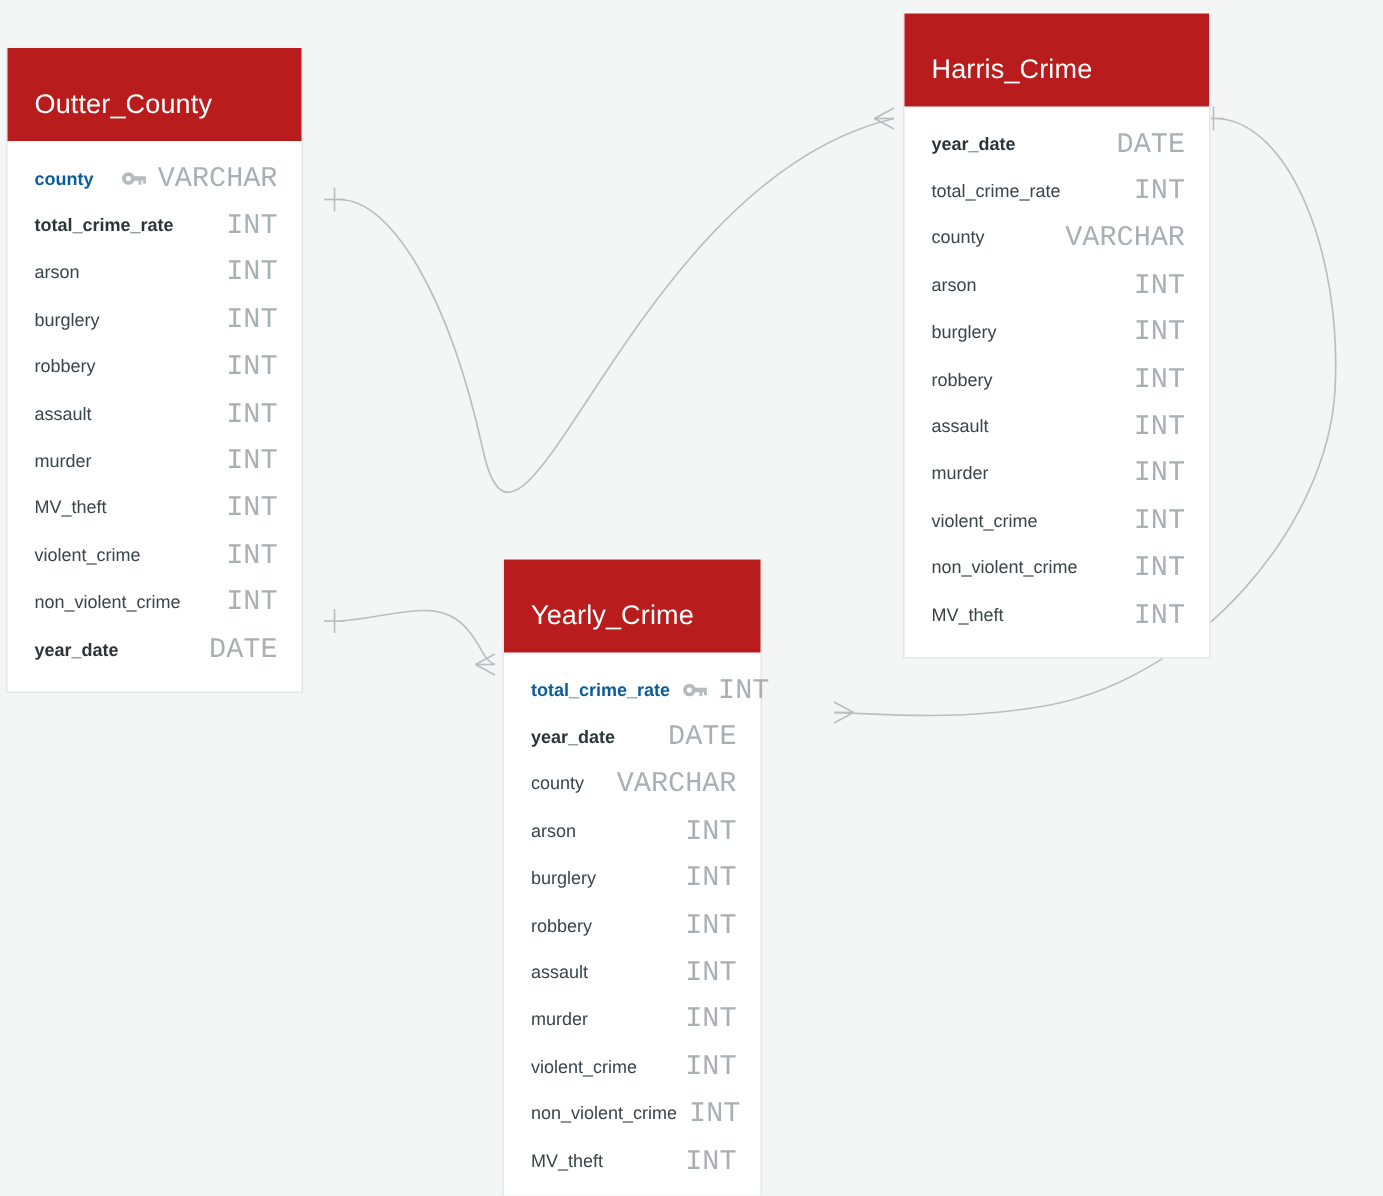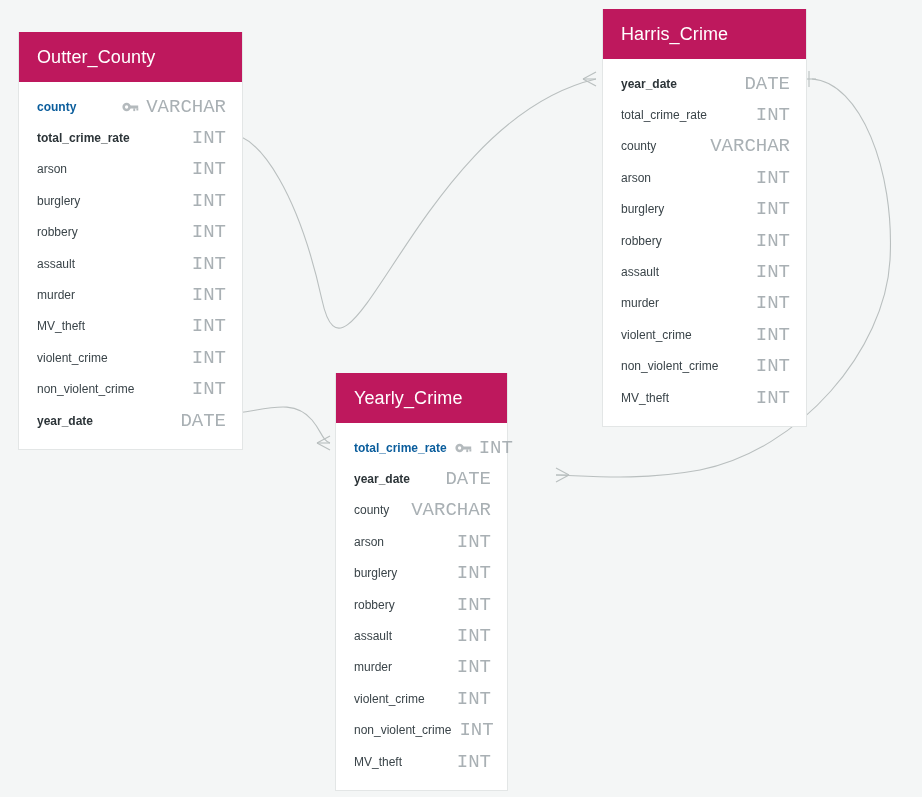--- a/index.html
+++ b/index.html
@@ -34,25 +34,25 @@
   .entity {
     position: absolute;
     background: #ffffff;
     border: 1px solid #e3e6e6;
     border-top: none;
     box-sizing: border-box;
     z-index: 2;
     box-shadow: 0 0 0 0 rgba(0,0,0,0);
   }
   .entity-header {
-    background: #be185d;
+    background: #b91c1c;
     color: #ffffff;
     font-size: 18px;
     line-height: 1;
-    padding: 16px 0 16px 18px;
+    padding: 28px 0 16px 18px;
     letter-spacing: 0.1px;
     white-space: nowrap;
   }
   .entity-body {
     padding: 9px 0 13px 0;
   }
   .attr {
     display: flex;
     align-items: center;
     height: 31.4px;
@@ -132,21 +132,21 @@
         </g>
         <g>
           <line x1="569" y1="475" x2="556" y2="468" stroke="#b9bfbf" stroke-width="1.1"></line>
           <line x1="569" y1="475" x2="556" y2="475" stroke="#b9bfbf" stroke-width="1.1"></line>
           <line x1="569" y1="475" x2="556" y2="482" stroke="#b9bfbf" stroke-width="1.1"></line>
         </g>
       </g>
     </svg>
 
   <div id="entities">
-      <div class="entity" style="left: 18px; top: 32px; width: 225px;">
+      <div class="entity" style="left: 4px; top: 32px; width: 198px;">
         <div class="entity-header">Outter_County</div>
         <div class="entity-body">
           <div class="attr is-pk">
             <span class="attr-name">county</span>
             <span class="attr-spacer"></span>
             <span class="attr-key">
               <svg width="17" height="12" viewBox="0 0 17 12">
                 <circle cx="4.6" cy="6" r="4.2" fill="#b4babd"></circle>
                 <circle cx="4.6" cy="6" r="1.7" fill="#ffffff"></circle>
                 <rect x="6.6" y="4.5" width="9.6" height="3" fill="#b4babd"></rect>

